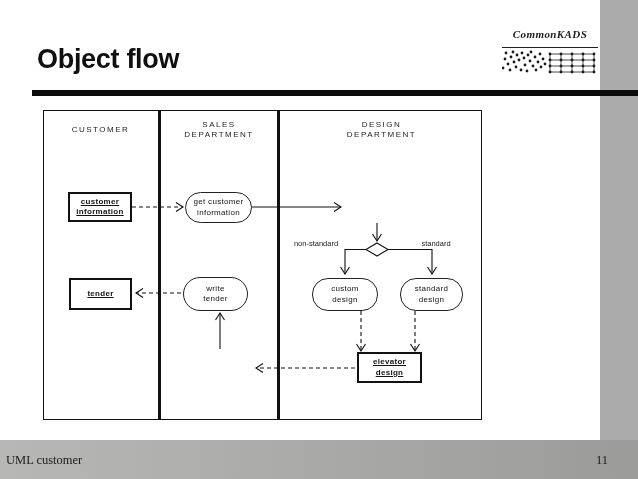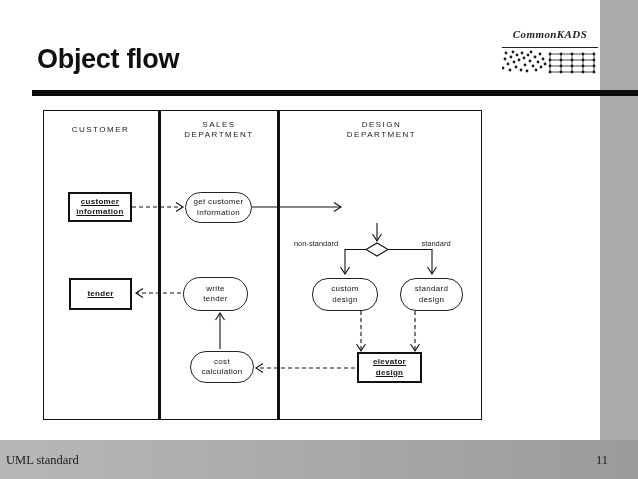--- a/index.html
+++ b/index.html
@@ -152,22 +152,20 @@
 information</div>
   <div class="node act n-getinfo">get customer
 information</div>
   <div class="node obj n-tender">tender</div>
   <div class="node act n-write">write
 tender</div>
   <div class="node act n-custom">custom
 design</div>
   <div class="node act n-standard">standard
 design</div>
-  <div class="node act n-cost">cost
-calculation</div>
   <div class="node obj n-elev">elevator
 design</div>
 
   <div class="branch-label bl-non">non-standard</div>
   <div class="branch-label bl-std">standard</div>
 
   <svg class="connectors" width="638" height="479" viewBox="0 0 638 479" fill="none">
     <g stroke="#111" stroke-width="1.1">
 
       <path d="M132 207 H183" stroke-dasharray="4 3"></path>
@@ -198,17 +196,17 @@
 
       <path d="M415 311 V351" stroke-dasharray="4 3"></path>
       <path d="M410.5 344 L415 351 L419.5 344"></path>
 
       <path d="M355 368 H256" stroke-dasharray="4 3"></path>
       <path d="M263 363.5 L256 368 L263 372.5"></path>
     </g>
   </svg>
 
   <div class="footer">
-    <span class="footer-left">UML standard</span>
+    <span class="footer-left">UML customer</span>
     <span class="page-num">11</span>
   </div>
 
 </div>
 
 </body></html>

